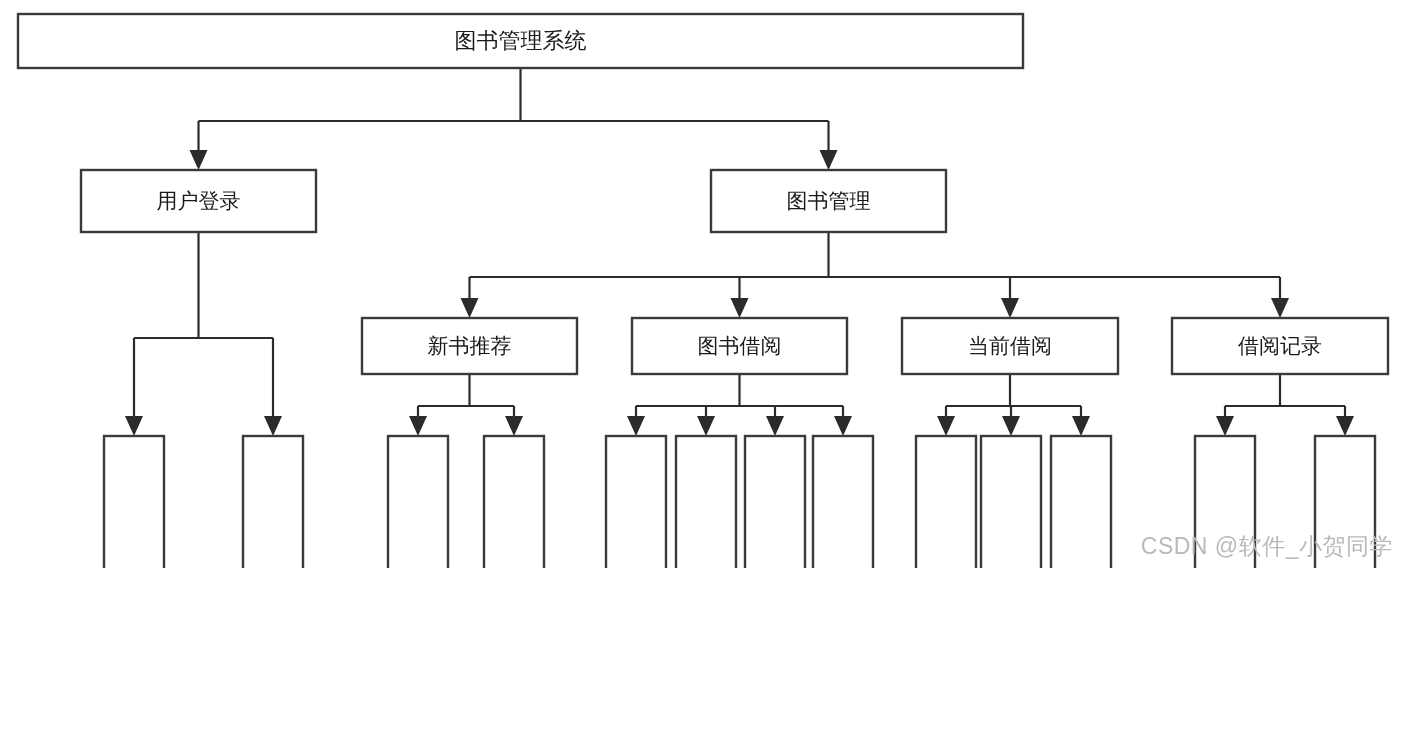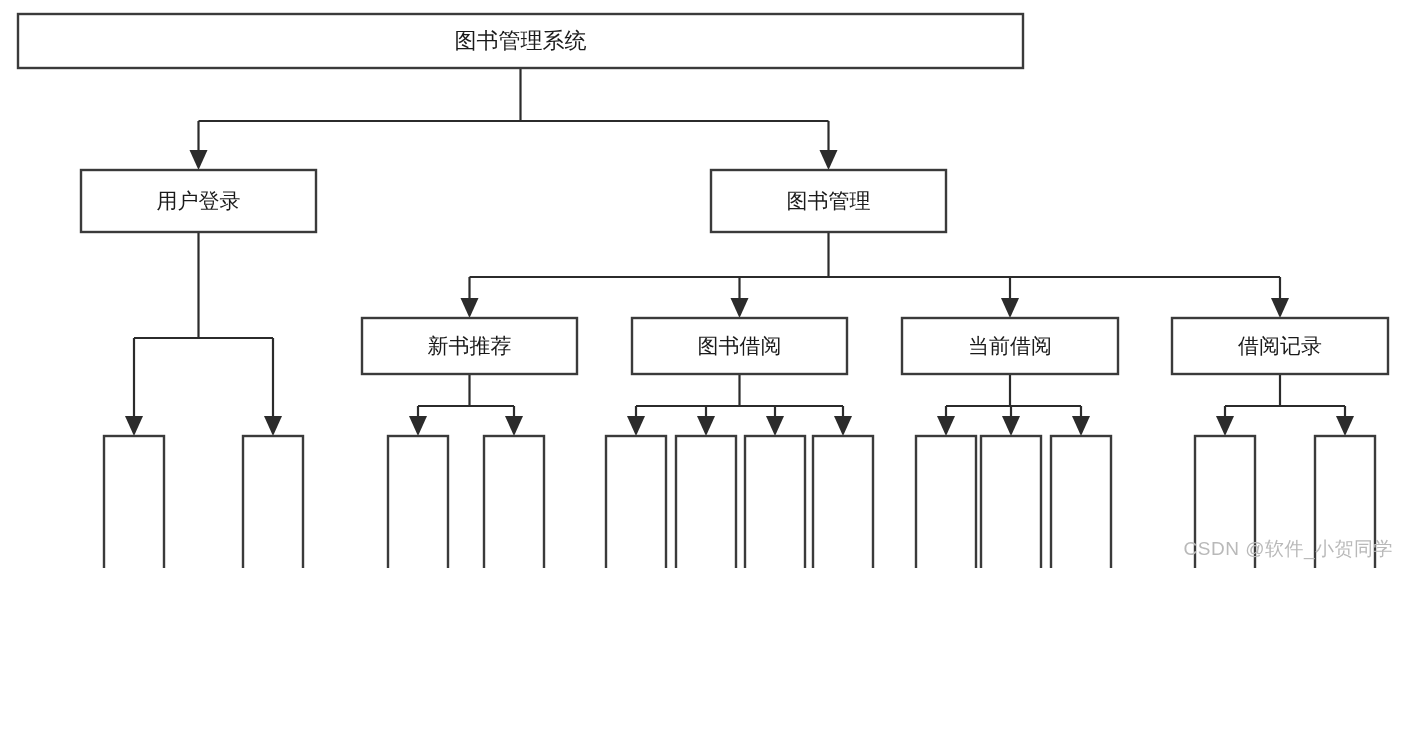--- a/index.html
+++ b/index.html
@@ -70,21 +70,21 @@
     letter-spacing: 2px;
     color: #1a1a1a;
     white-space: nowrap;
     text-align: center;
   }
   .watermark {
     position: absolute;
     right: 12px;
     bottom: 6px;
     font-family: "Liberation Sans", "DejaVu Sans", sans-serif;
-    font-size: 19px;
+    font-size: 23px;
     color: #b9b9b9;
     letter-spacing: 0.5px;
     white-space: nowrap;
     user-select: none;
   }
 </style>
 </head>
 <body>
 
 <div id="diagram-root">

